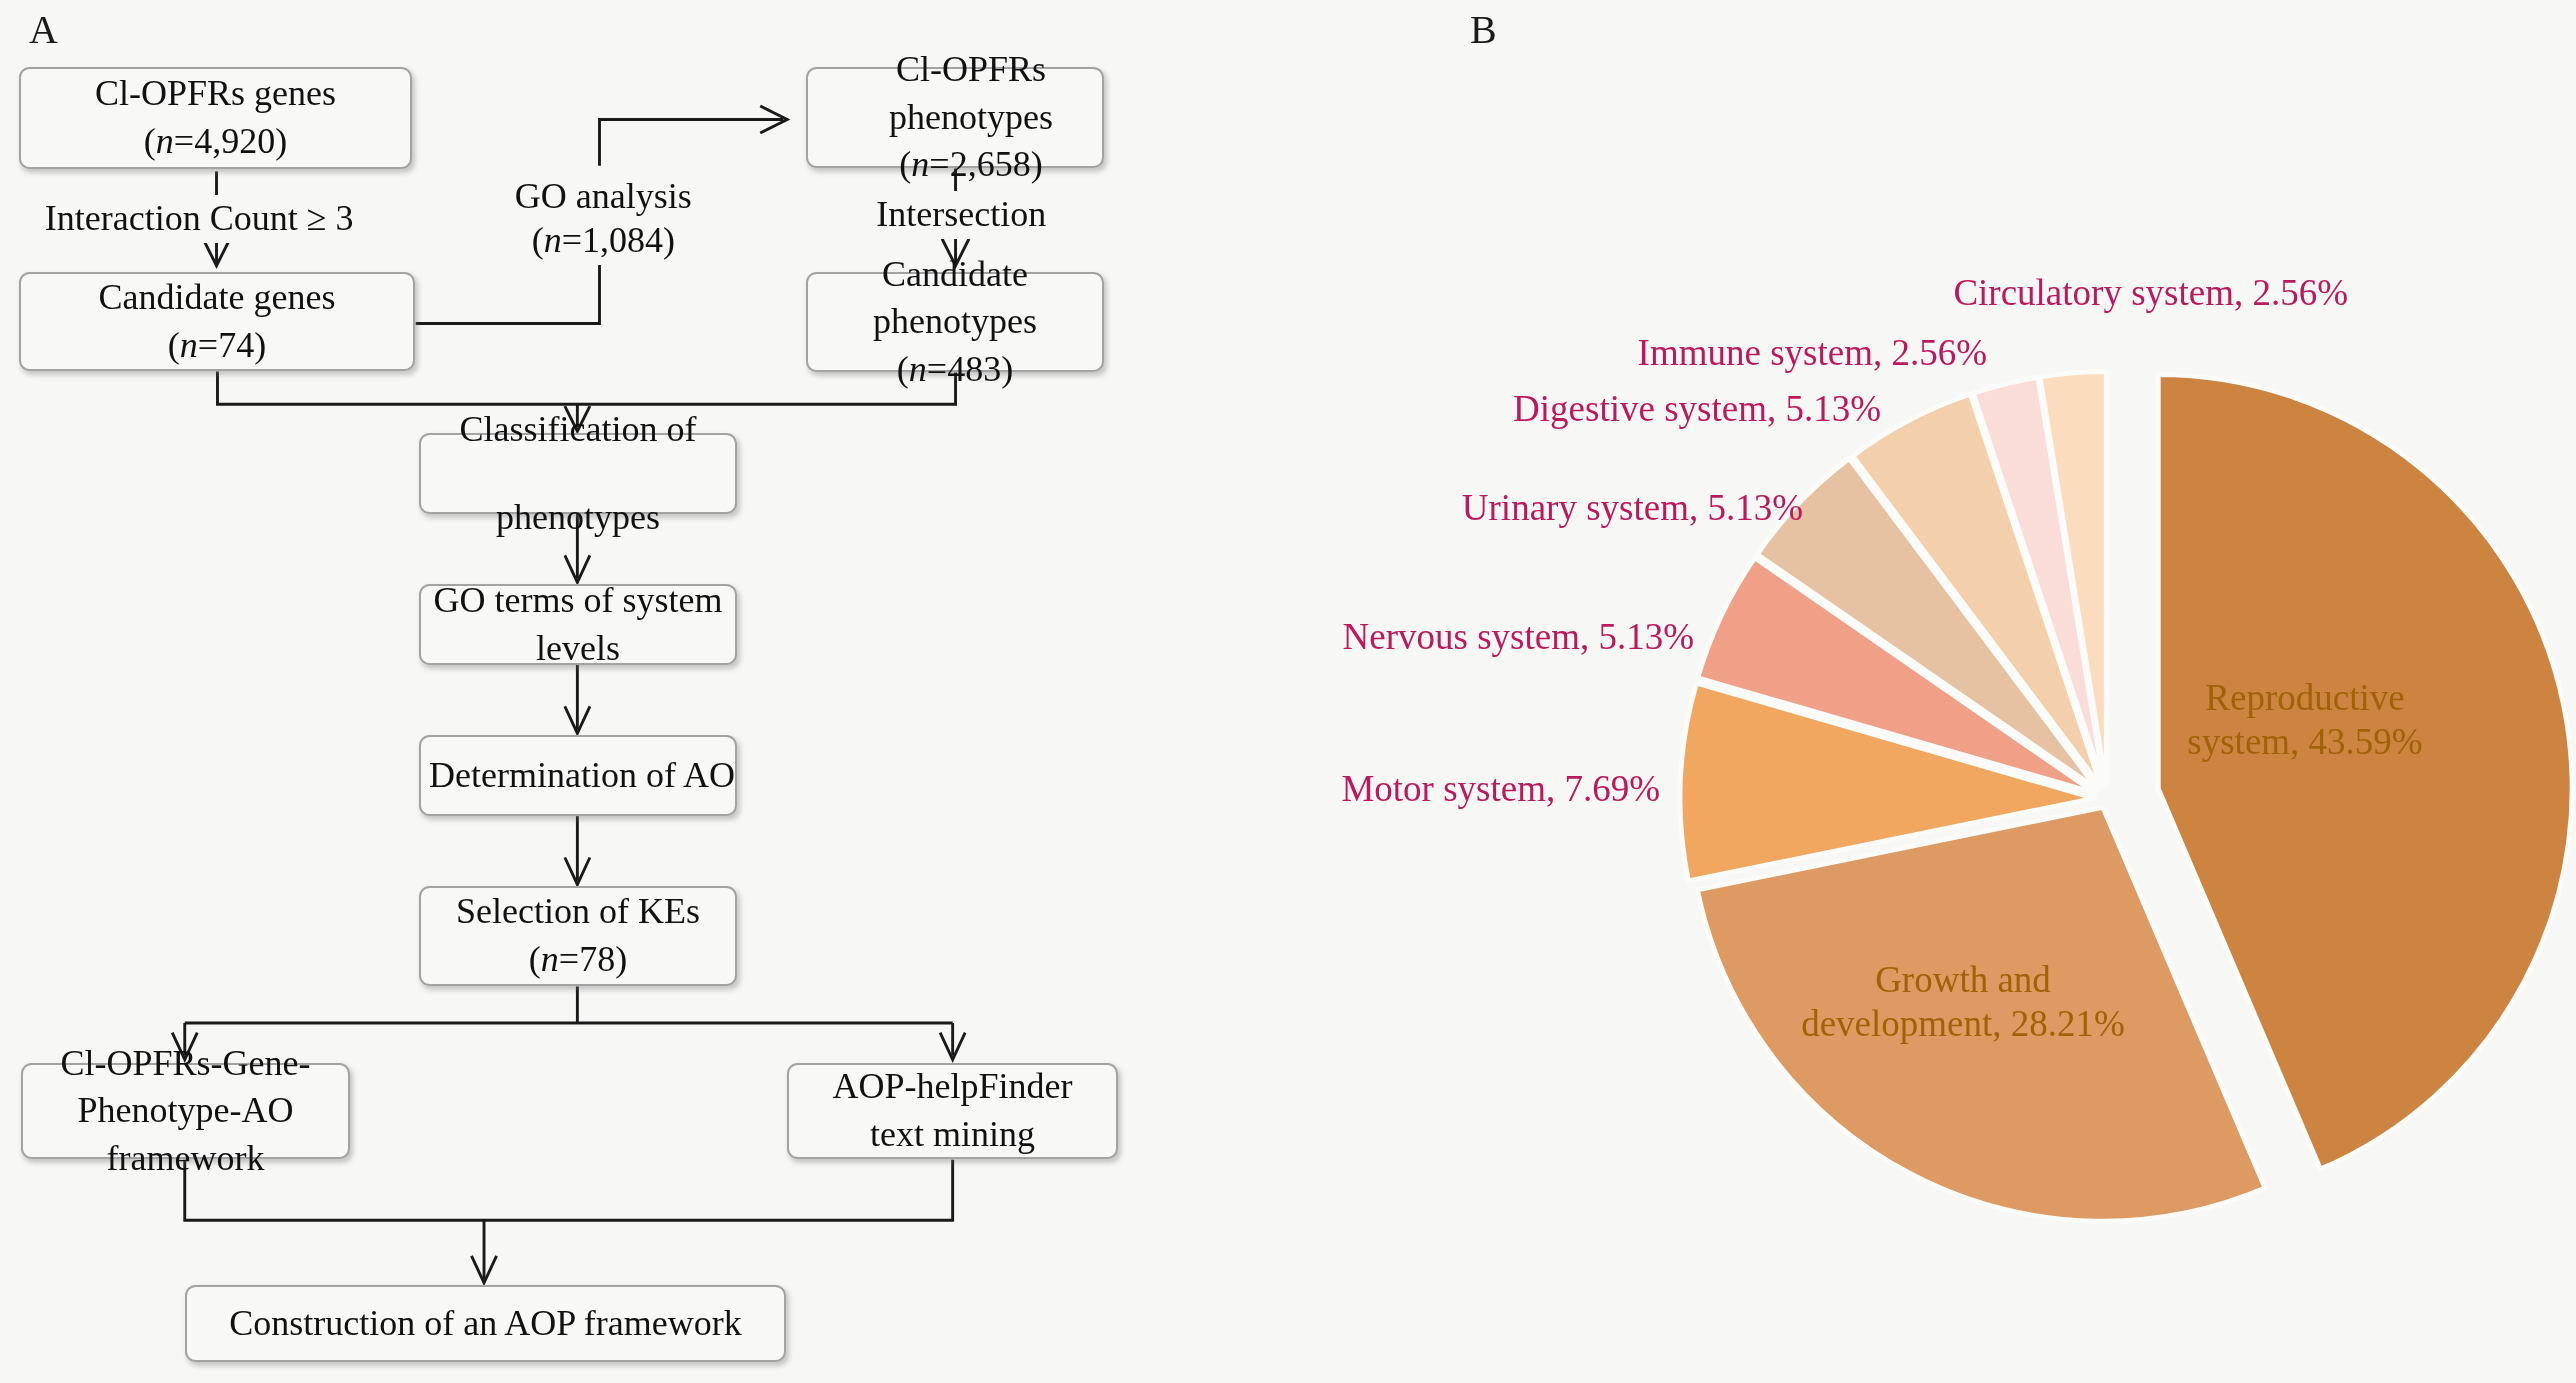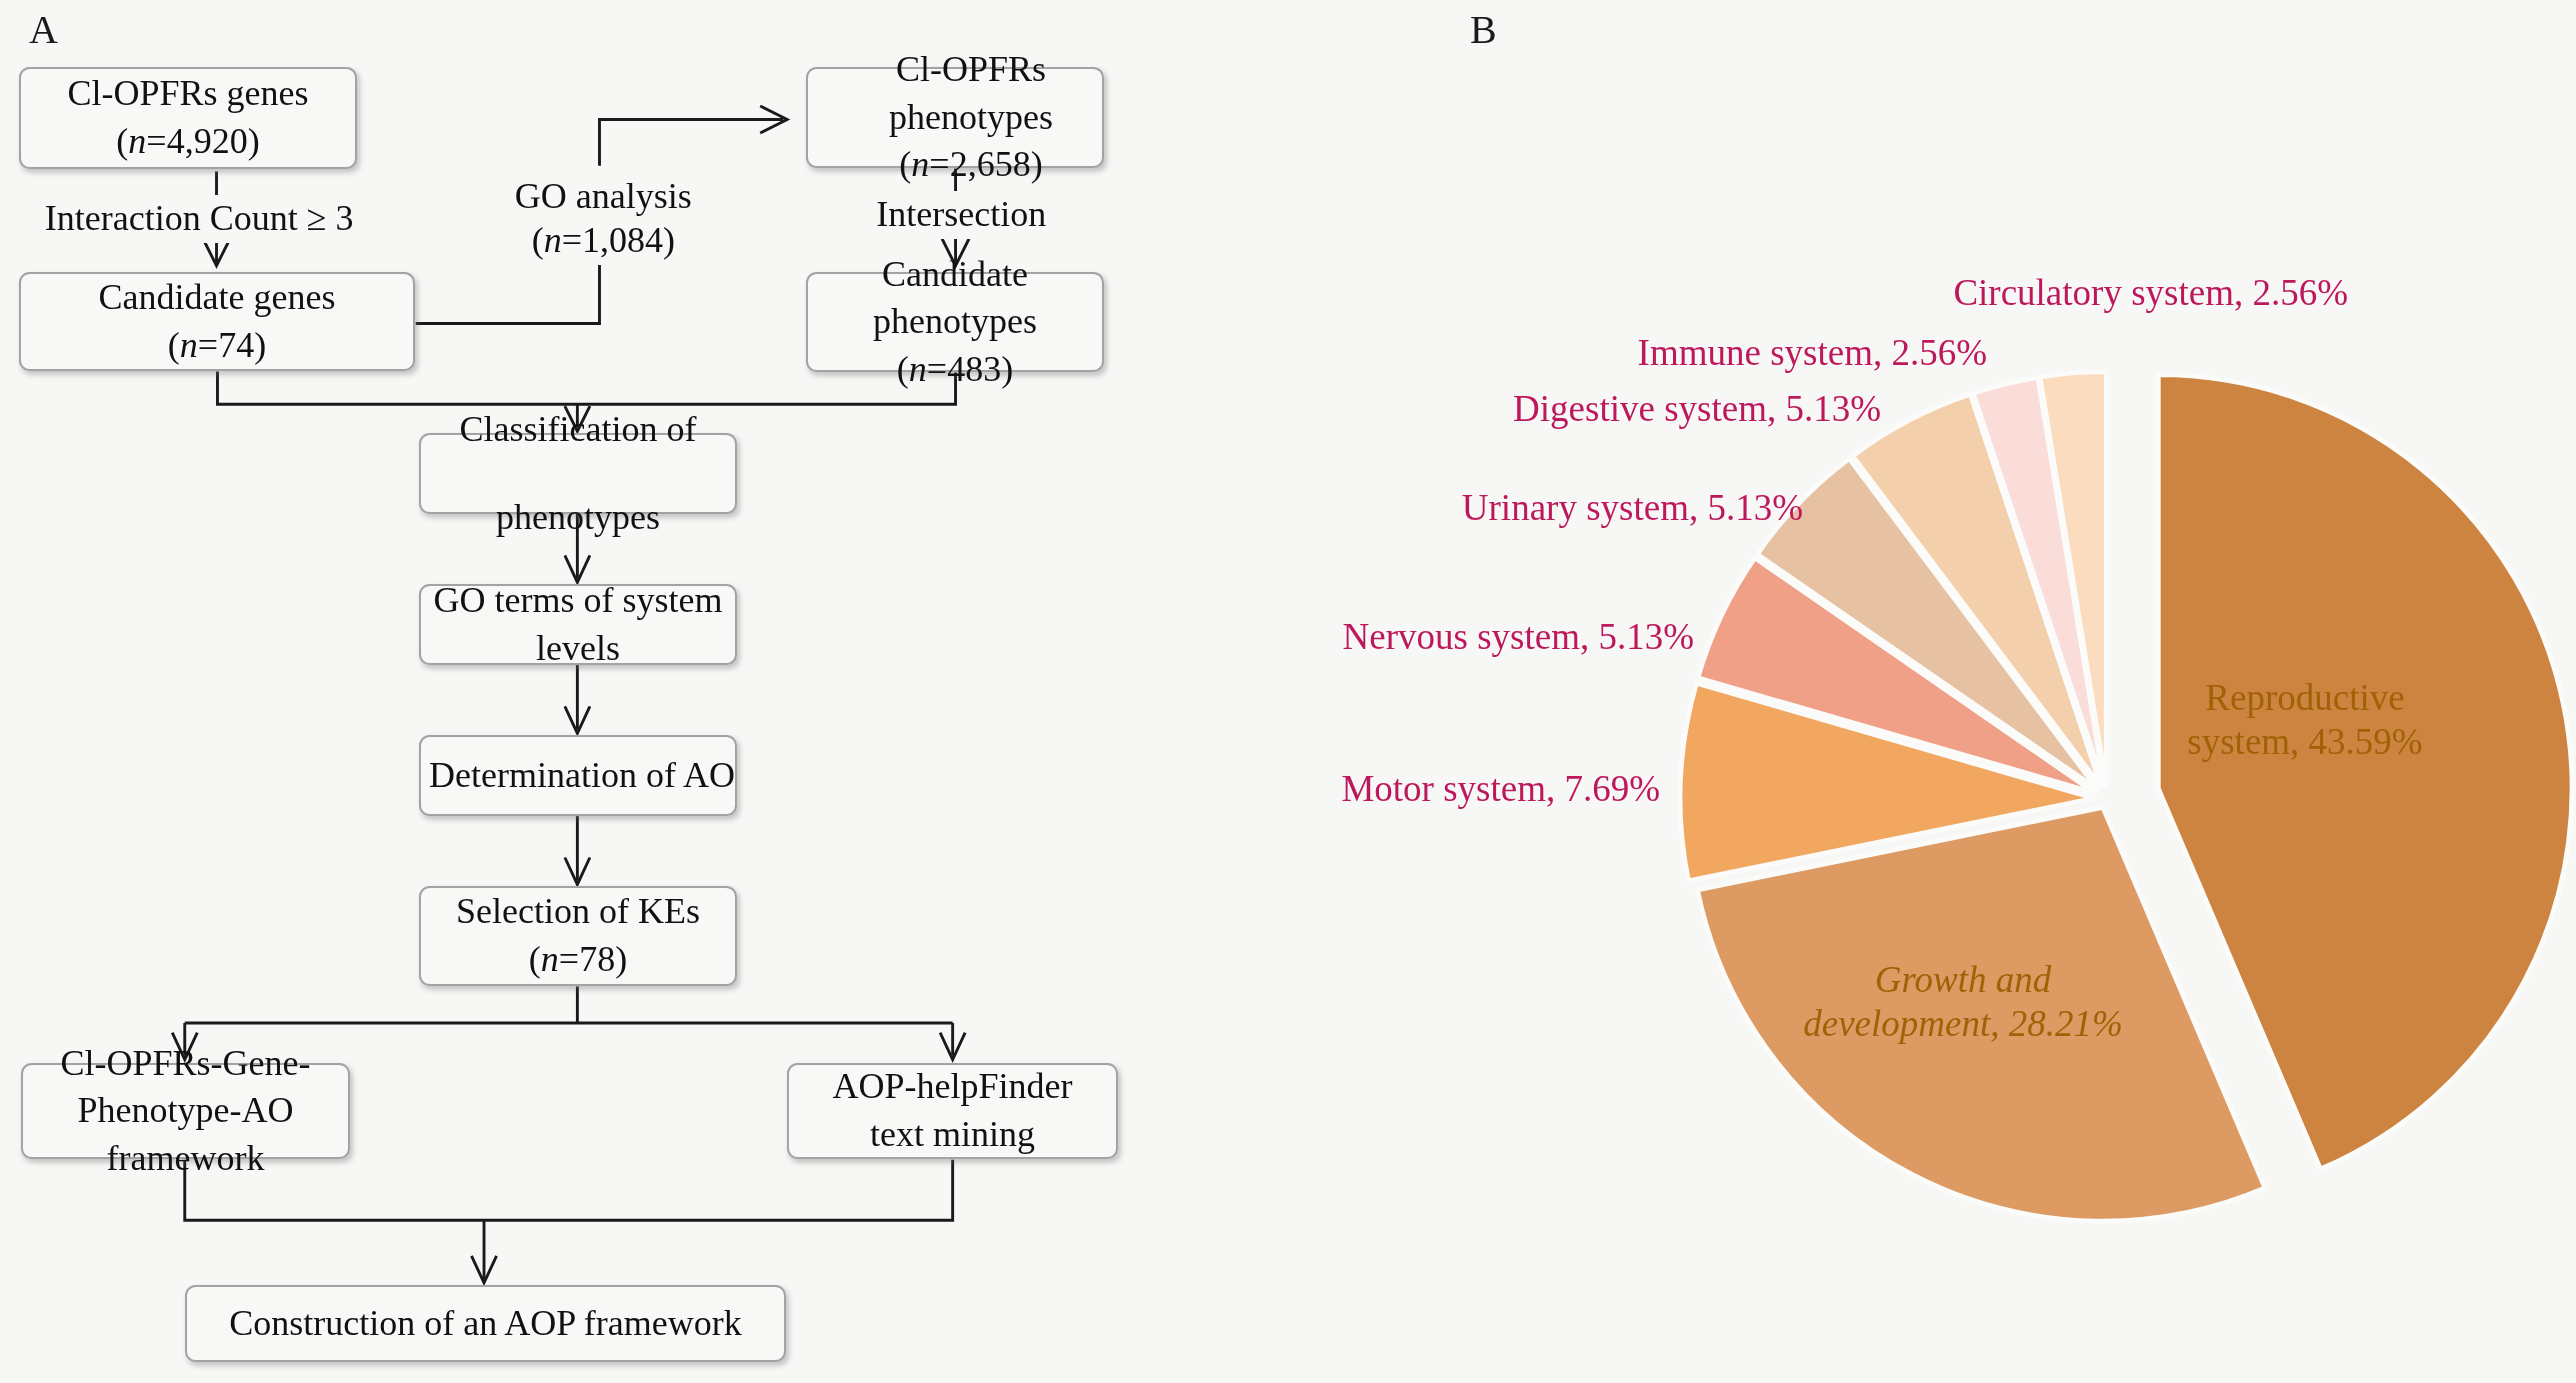--- a/index.html
+++ b/index.html
@@ -111,21 +111,21 @@
         <path d="M 2185.3512704849068 838.8537739916661 L 2353.8905394398685 1234.4476501072186 A 430 430 0 0 1 1764.0135979596807 924.7290656128612 Z" fill="#dd9a62" stroke="#fbfbfa" stroke-width="5" stroke-linejoin="round"></path>
         <path d="M 2176.0114952326344 829.4327836626187 L 1754.6738227074084 915.3080752838138 A 430 430 0 0 1 1763.0099149337007 709.7260809656381 Z" fill="#f1a75f" stroke="#fbfbfa" stroke-width="5" stroke-linejoin="round"></path>
         <path d="M 2177.3530962903687 823.9953495889174 L 1764.351515991435 704.2886468919368 A 430 430 0 0 1 1823.5408848402708 579.624895096581 Z" fill="#f1a088" stroke="#fbfbfa" stroke-width="5" stroke-linejoin="round"></path>
         <path d="M 2179.906525591953 820.2983622839179 L 1826.0943141418552 575.9279077915814 A 430 430 0 0 1 1921.7258287018235 476.43395913446847 Z" fill="#e6c2a2" stroke="#fbfbfa" stroke-width="5" stroke-linejoin="round"></path>
         <path d="M 2183.4995681494006 817.6006296226093 L 1925.318871259271 473.7362264731599 A 430 430 0 0 1 2047.5426239370543 409.6598136695584 Z" fill="#f4cfab" stroke="#fbfbfa" stroke-width="5" stroke-linejoin="round"></path>
         <path d="M 2186.6548368581743 816.4055201072431 L 2050.6978926458282 408.4647041541922 A 430 430 0 0 1 2117.7873948402366 391.95614099366026 Z" fill="#fadcd8" stroke="#fbfbfa" stroke-width="5" stroke-linejoin="round"></path>
         <path d="M 2188.8752665981324 816.0452526079931 L 2120.0078245801947 391.5958734944103 A 430 430 0 0 1 2188.875266598133 386.0452526079931 Z" fill="#fcdcbe" stroke="#fbfbfa" stroke-width="5" stroke-linejoin="round"></path>
       </g>
   </svg>
 
-  <div class="fc-box" style="left:19px; top:67px; width:338px; height:102px;">
+  <div class="fc-box" style="left:19px; top:67px; width:393px; height:102px;">
     <div>Cl-OPFRs genes</div>
     <div><span>(</span><i>n</i><span>=4,920)</span></div>
   </div>
 
   <div class="fc-box" style="left:806px; top:67px; width:298px; height:101px;padding-left:32px;">
     <div>Cl-OPFRs phenotypes</div>
     <div><span>(</span><i>n</i><span>=2,658)</span></div>
   </div>
 
   <div class="fc-box" style="left:19px; top:272px; width:396px; height:99px;">
@@ -184,19 +184,19 @@
   <div class="pie-label-out" style="right:589px; top:332px;">Immune system, 2.56%</div>
   <div class="pie-label-out" style="right:695px; top:388px;">Digestive system, 5.13%</div>
   <div class="pie-label-out" style="right:773px; top:466px;margin-top:21px;">Urinary system, 5.13%</div>
   <div class="pie-label-out" style="right:882px; top:616px;">Nervous system, 5.13%</div>
   <div class="pie-label-out" style="right:916px; top:768px;">Motor system, 7.69%</div>
 
   <div class="pie-label-in" style="left:2074px; top:676px; width:462px;">
     <div>Reproductive</div>
     <div>system, 43.59%</div>
   </div>
-  <div class="pie-label-in" style="left:1713px; top:958px; width:500px;font-style:italic;">
+  <div class="pie-label-in" style="left:1713px; top:958px; width:500px;">
     <div>Growth and</div>
     <div>development, 28.21%</div>
   </div>
 
 </div>
 
 
 </body></html>

